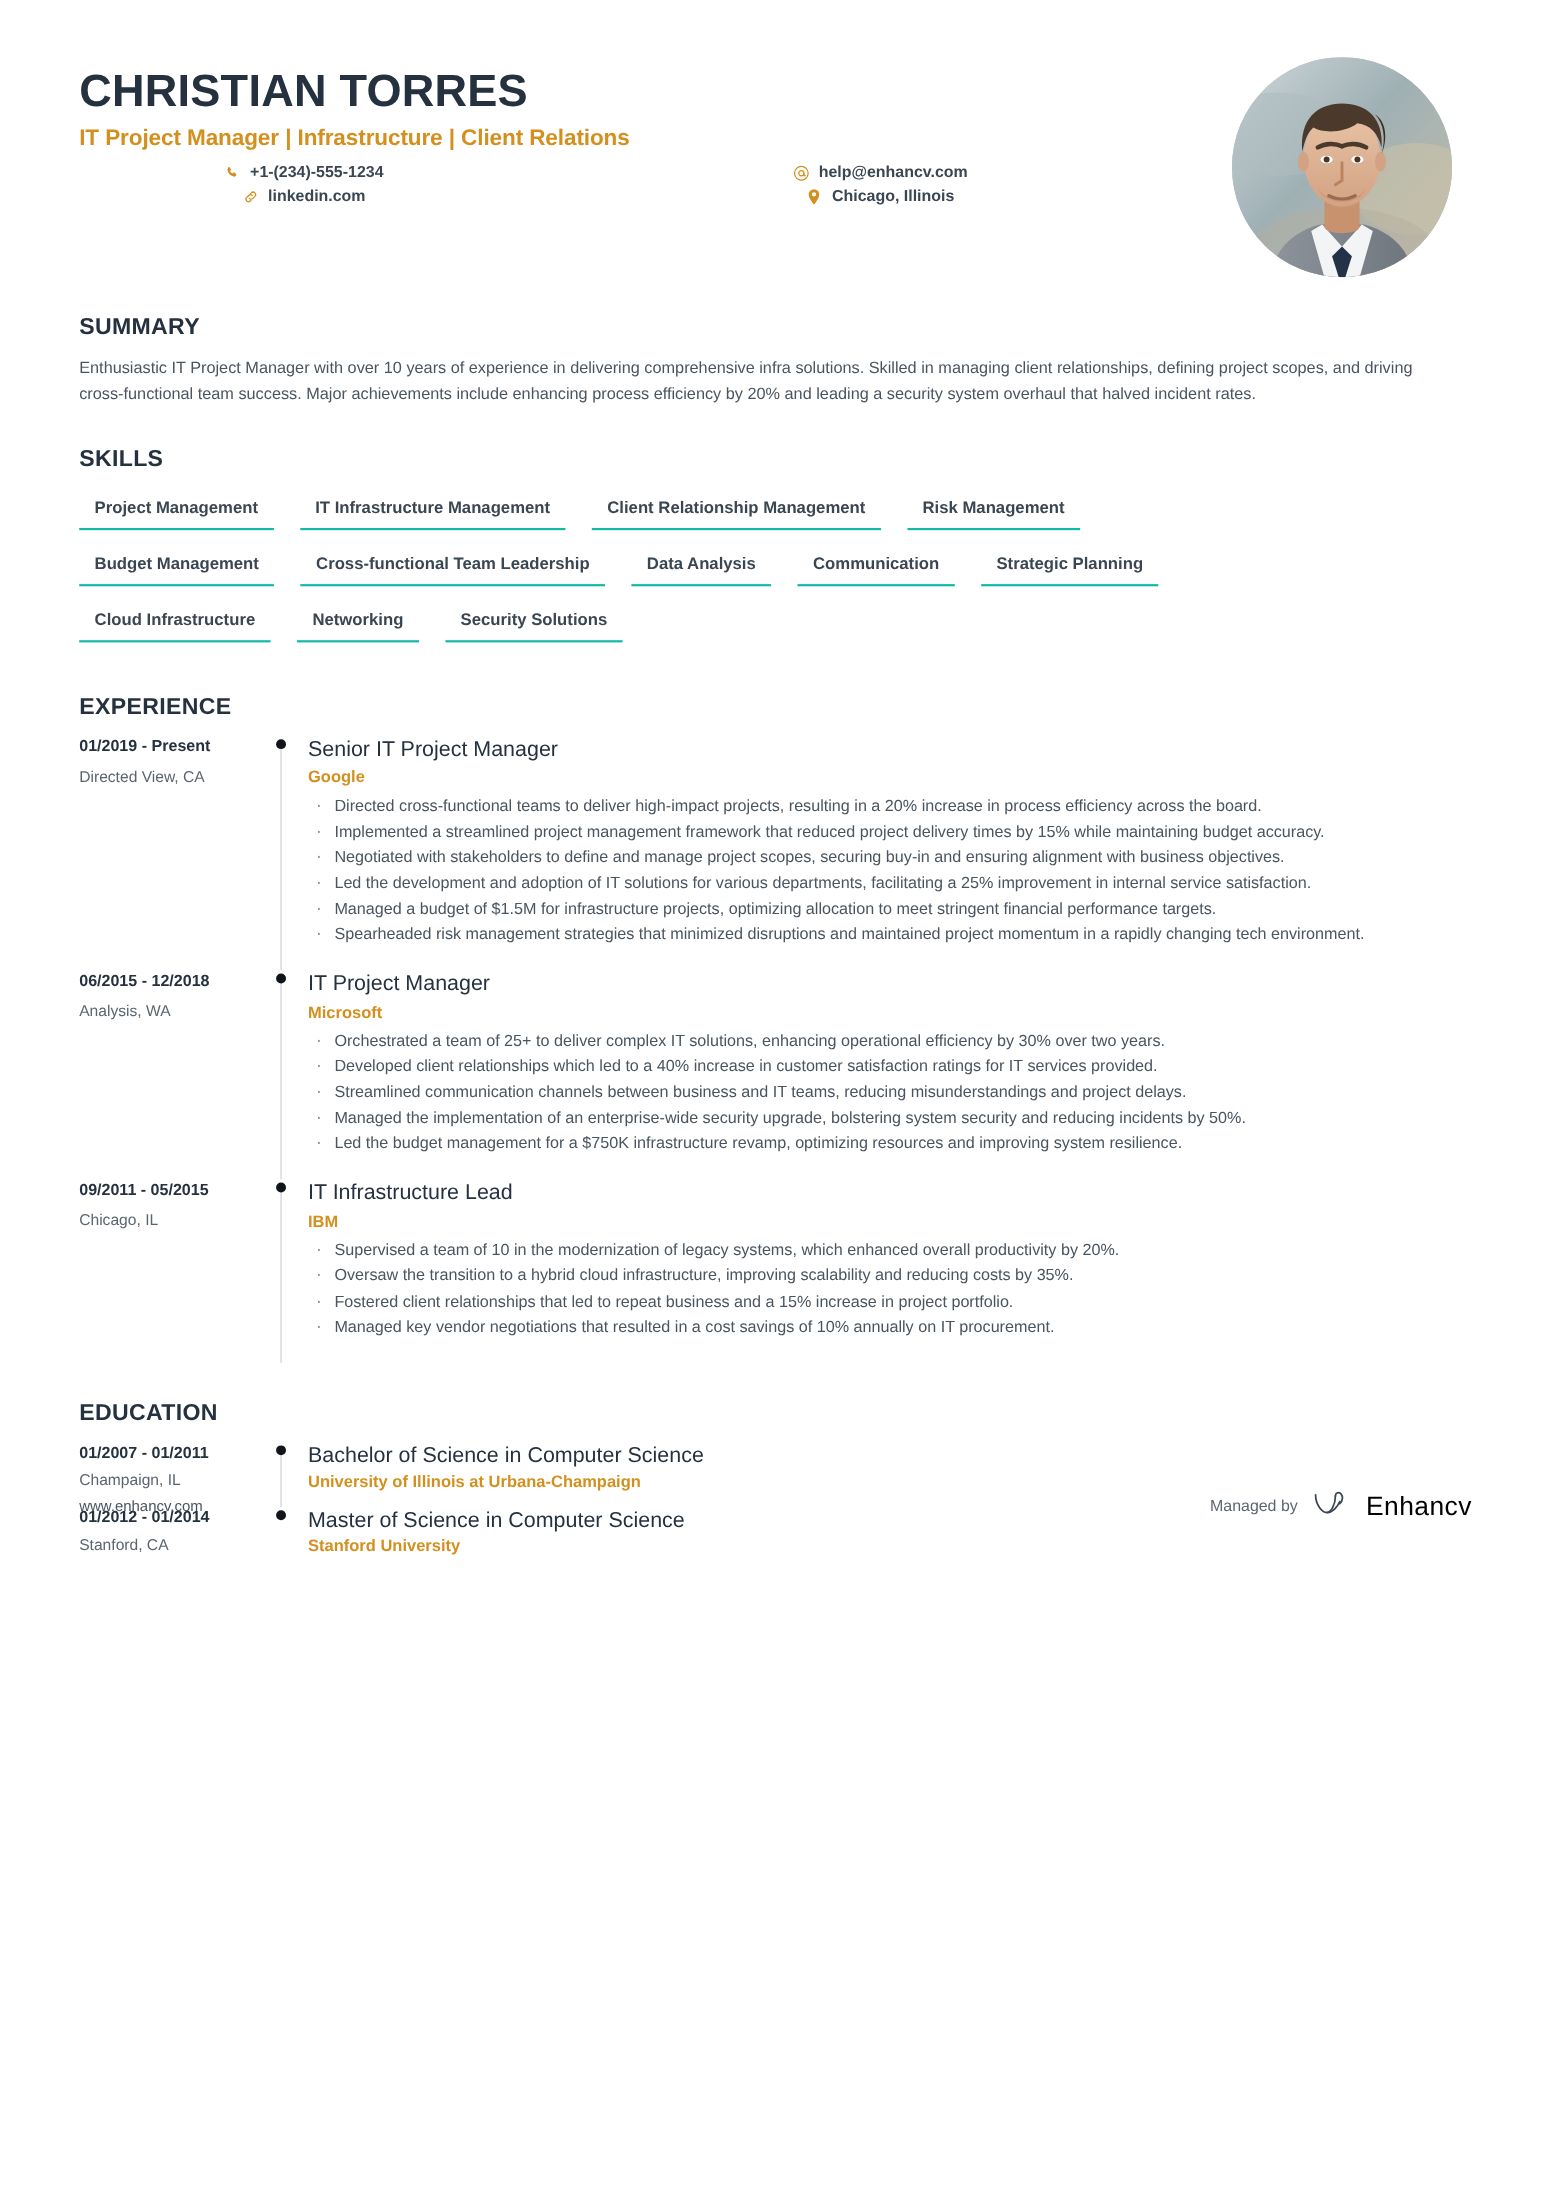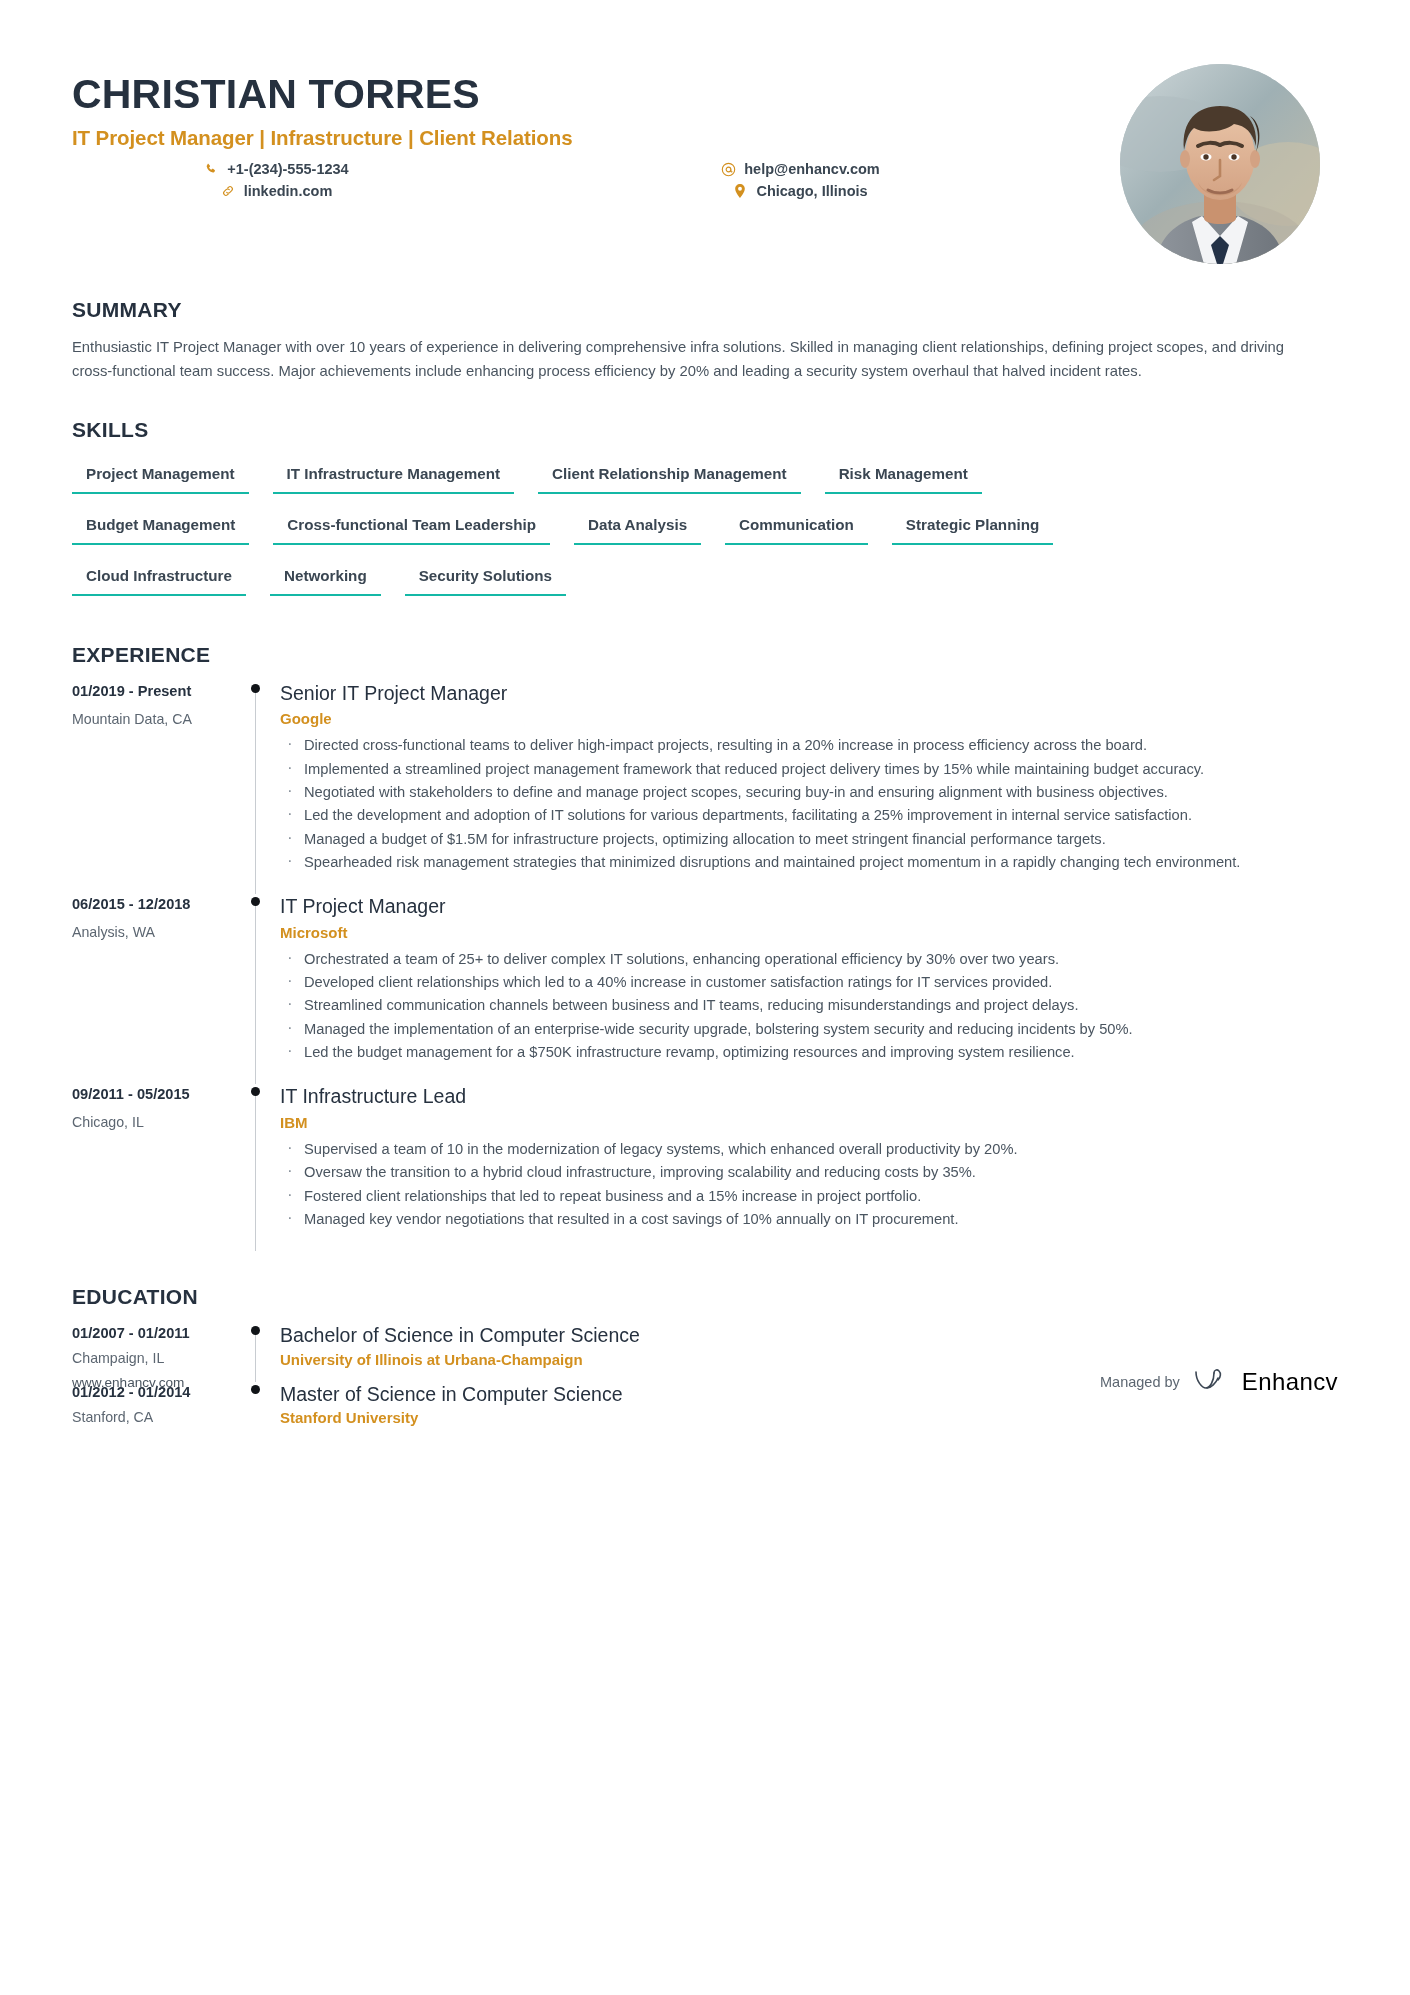--- a/index.html
+++ b/index.html
@@ -8,21 +8,20 @@
     height: 1995px;
     background: #ffffff;
     font-family: "Liberation Sans", sans-serif;
   }
   .page {
     position: relative;
     width: 1410px;
     height: 1457px;
     background: #fff;
     padding: 0 72px;
-    margin-top: 12px;
   }
 
   
   .header {
     display: flex;
     justify-content: space-between;
     align-items: flex-start;
     padding-top: 52px;
   }
   .header-left { flex: 1; padding-top: 8px; }
@@ -356,21 +355,21 @@
       <div class="skill">Security Solutions</div>
     </div>
   </div>
 
   <div class="section">
     <div class="section-title">EXPERIENCE</div>
 
     <div class="tl-item">
       <div class="tl-left">
         <div class="tl-date">01/2019 - Present</div>
-        <div class="tl-loc">Mountain Data, CA</div>
+        <div class="tl-loc">Directed View, CA</div>
       </div>
       <div class="tl-mid">
         <div class="tl-line"></div>
         <div class="tl-dot"></div>
       </div>
       <div class="tl-right">
         <div class="job-title">Senior IT Project Manager</div>
         <div class="job-company">Google</div>
         <ul class="bullets">
           <li>Directed cross-functional teams to deliver high-impact projects, resulting in a 20% increase in process efficiency across the board.</li>

